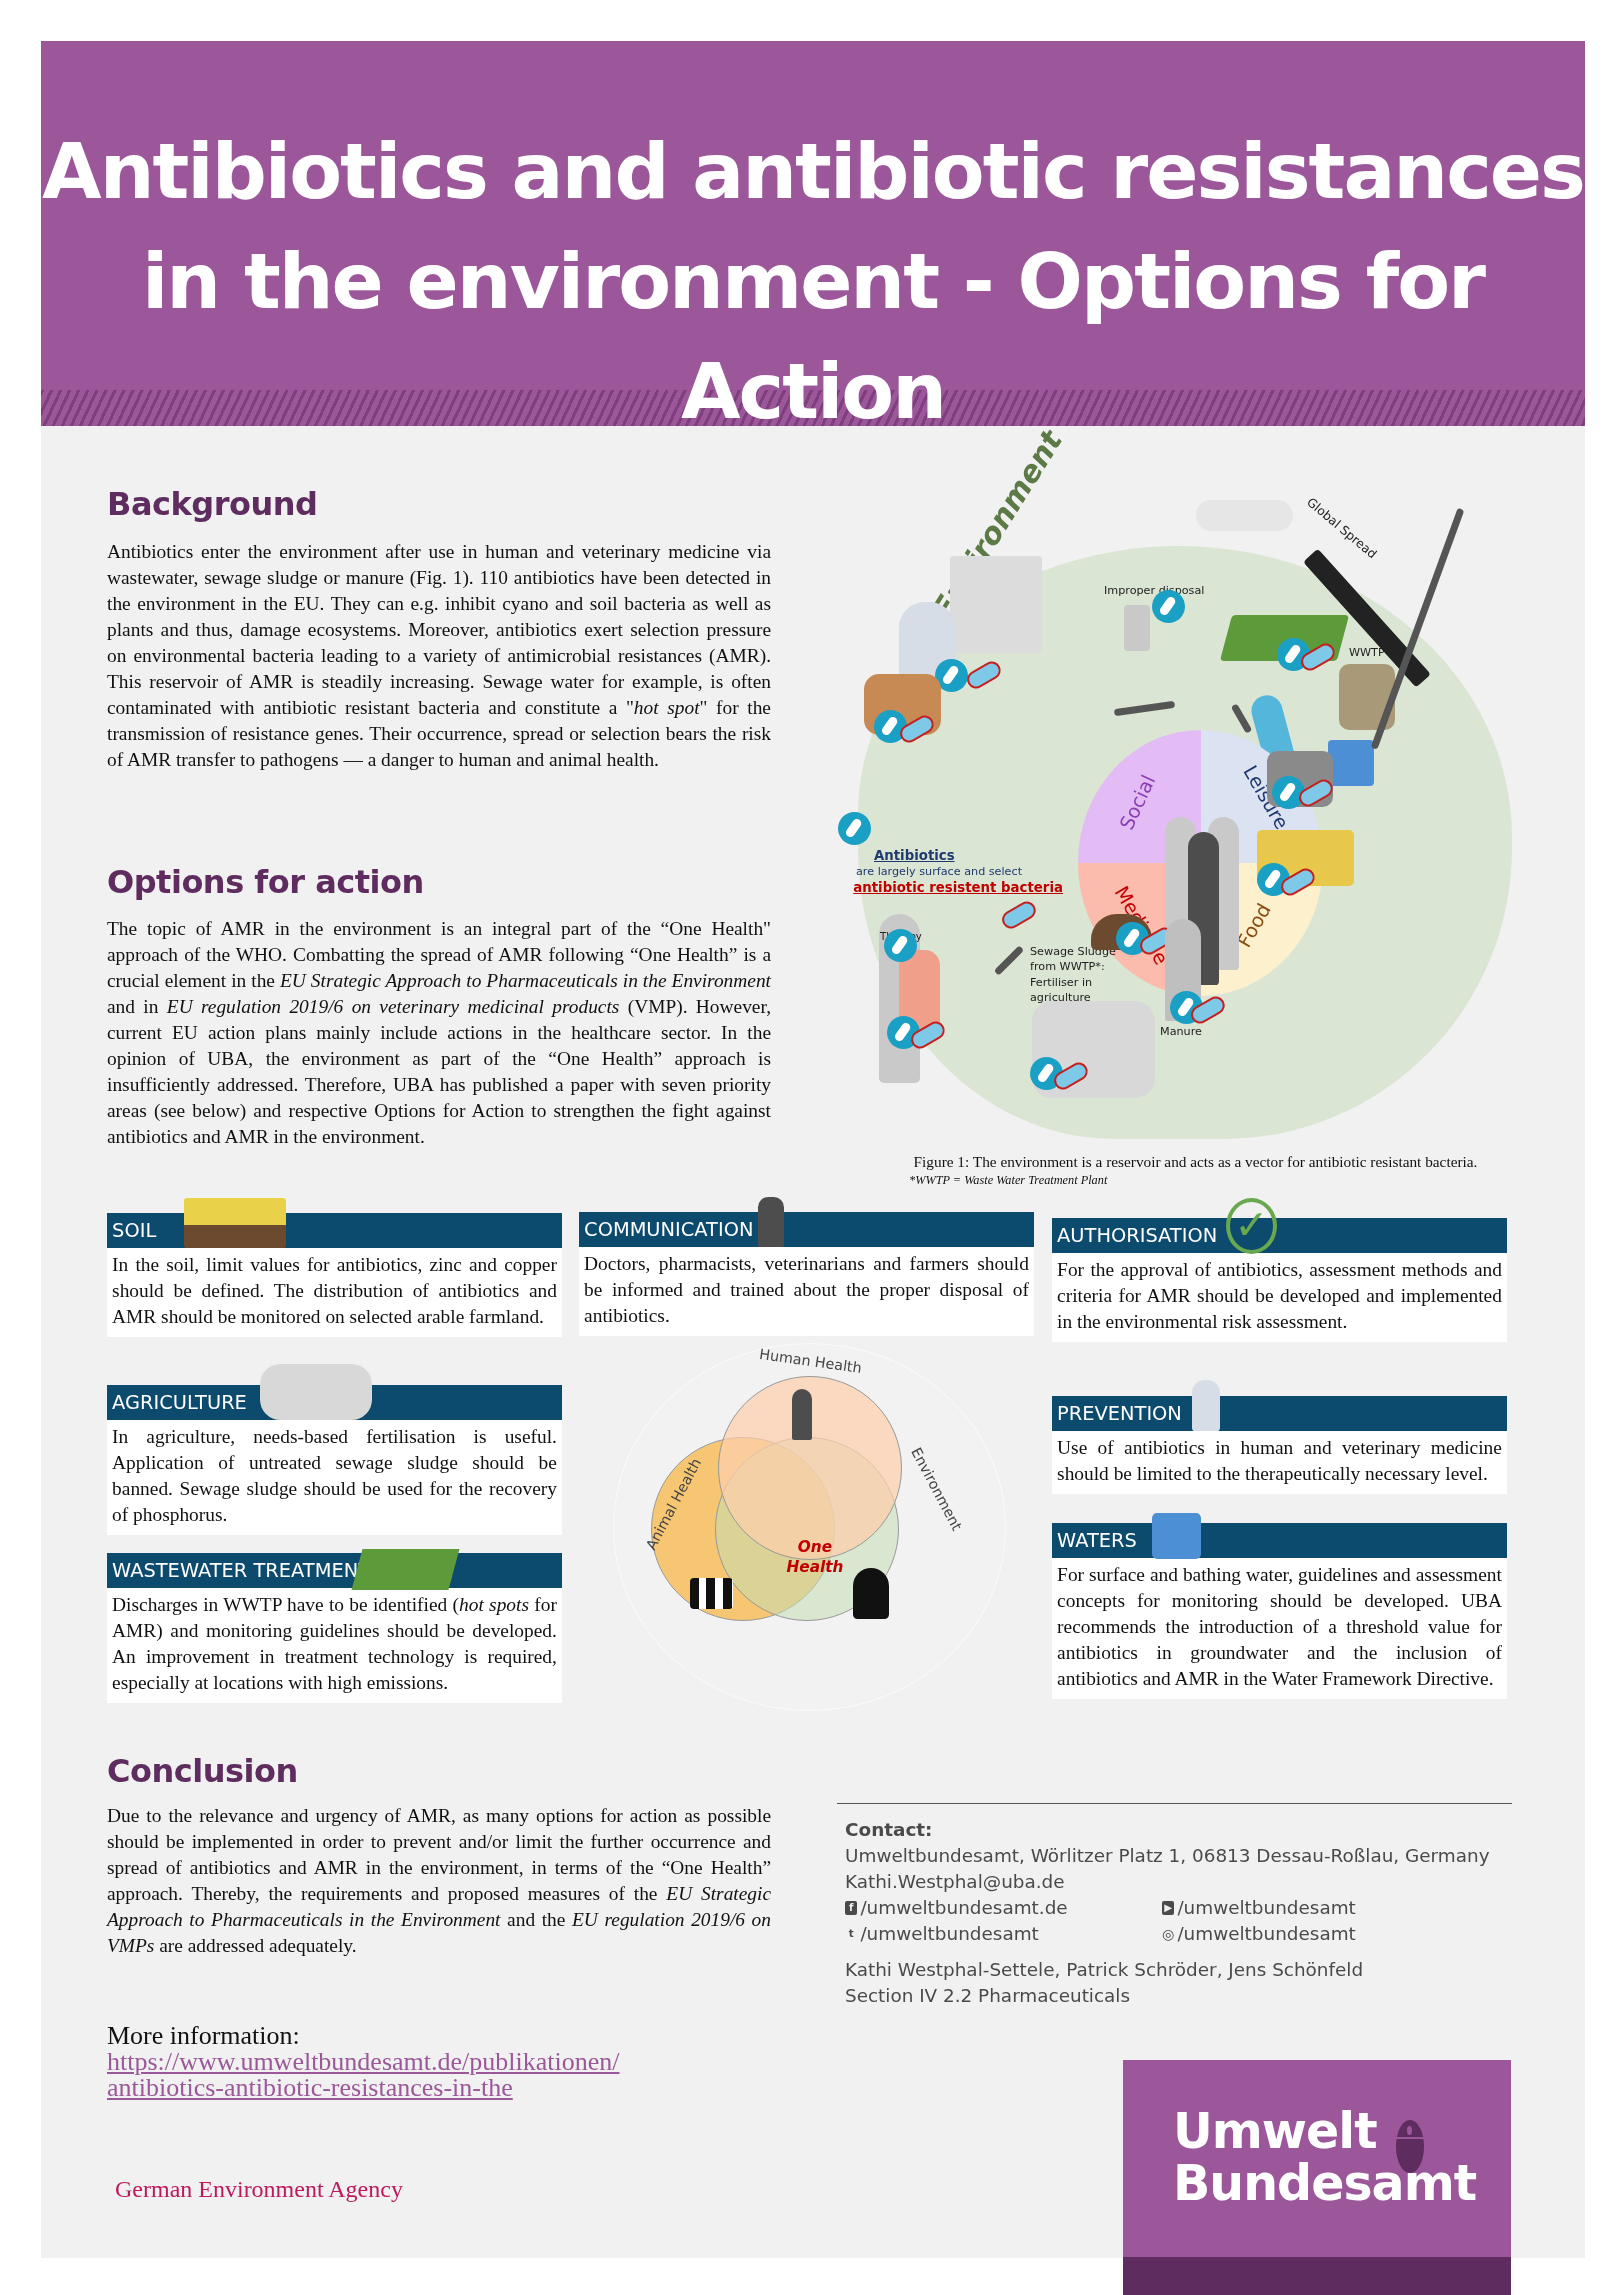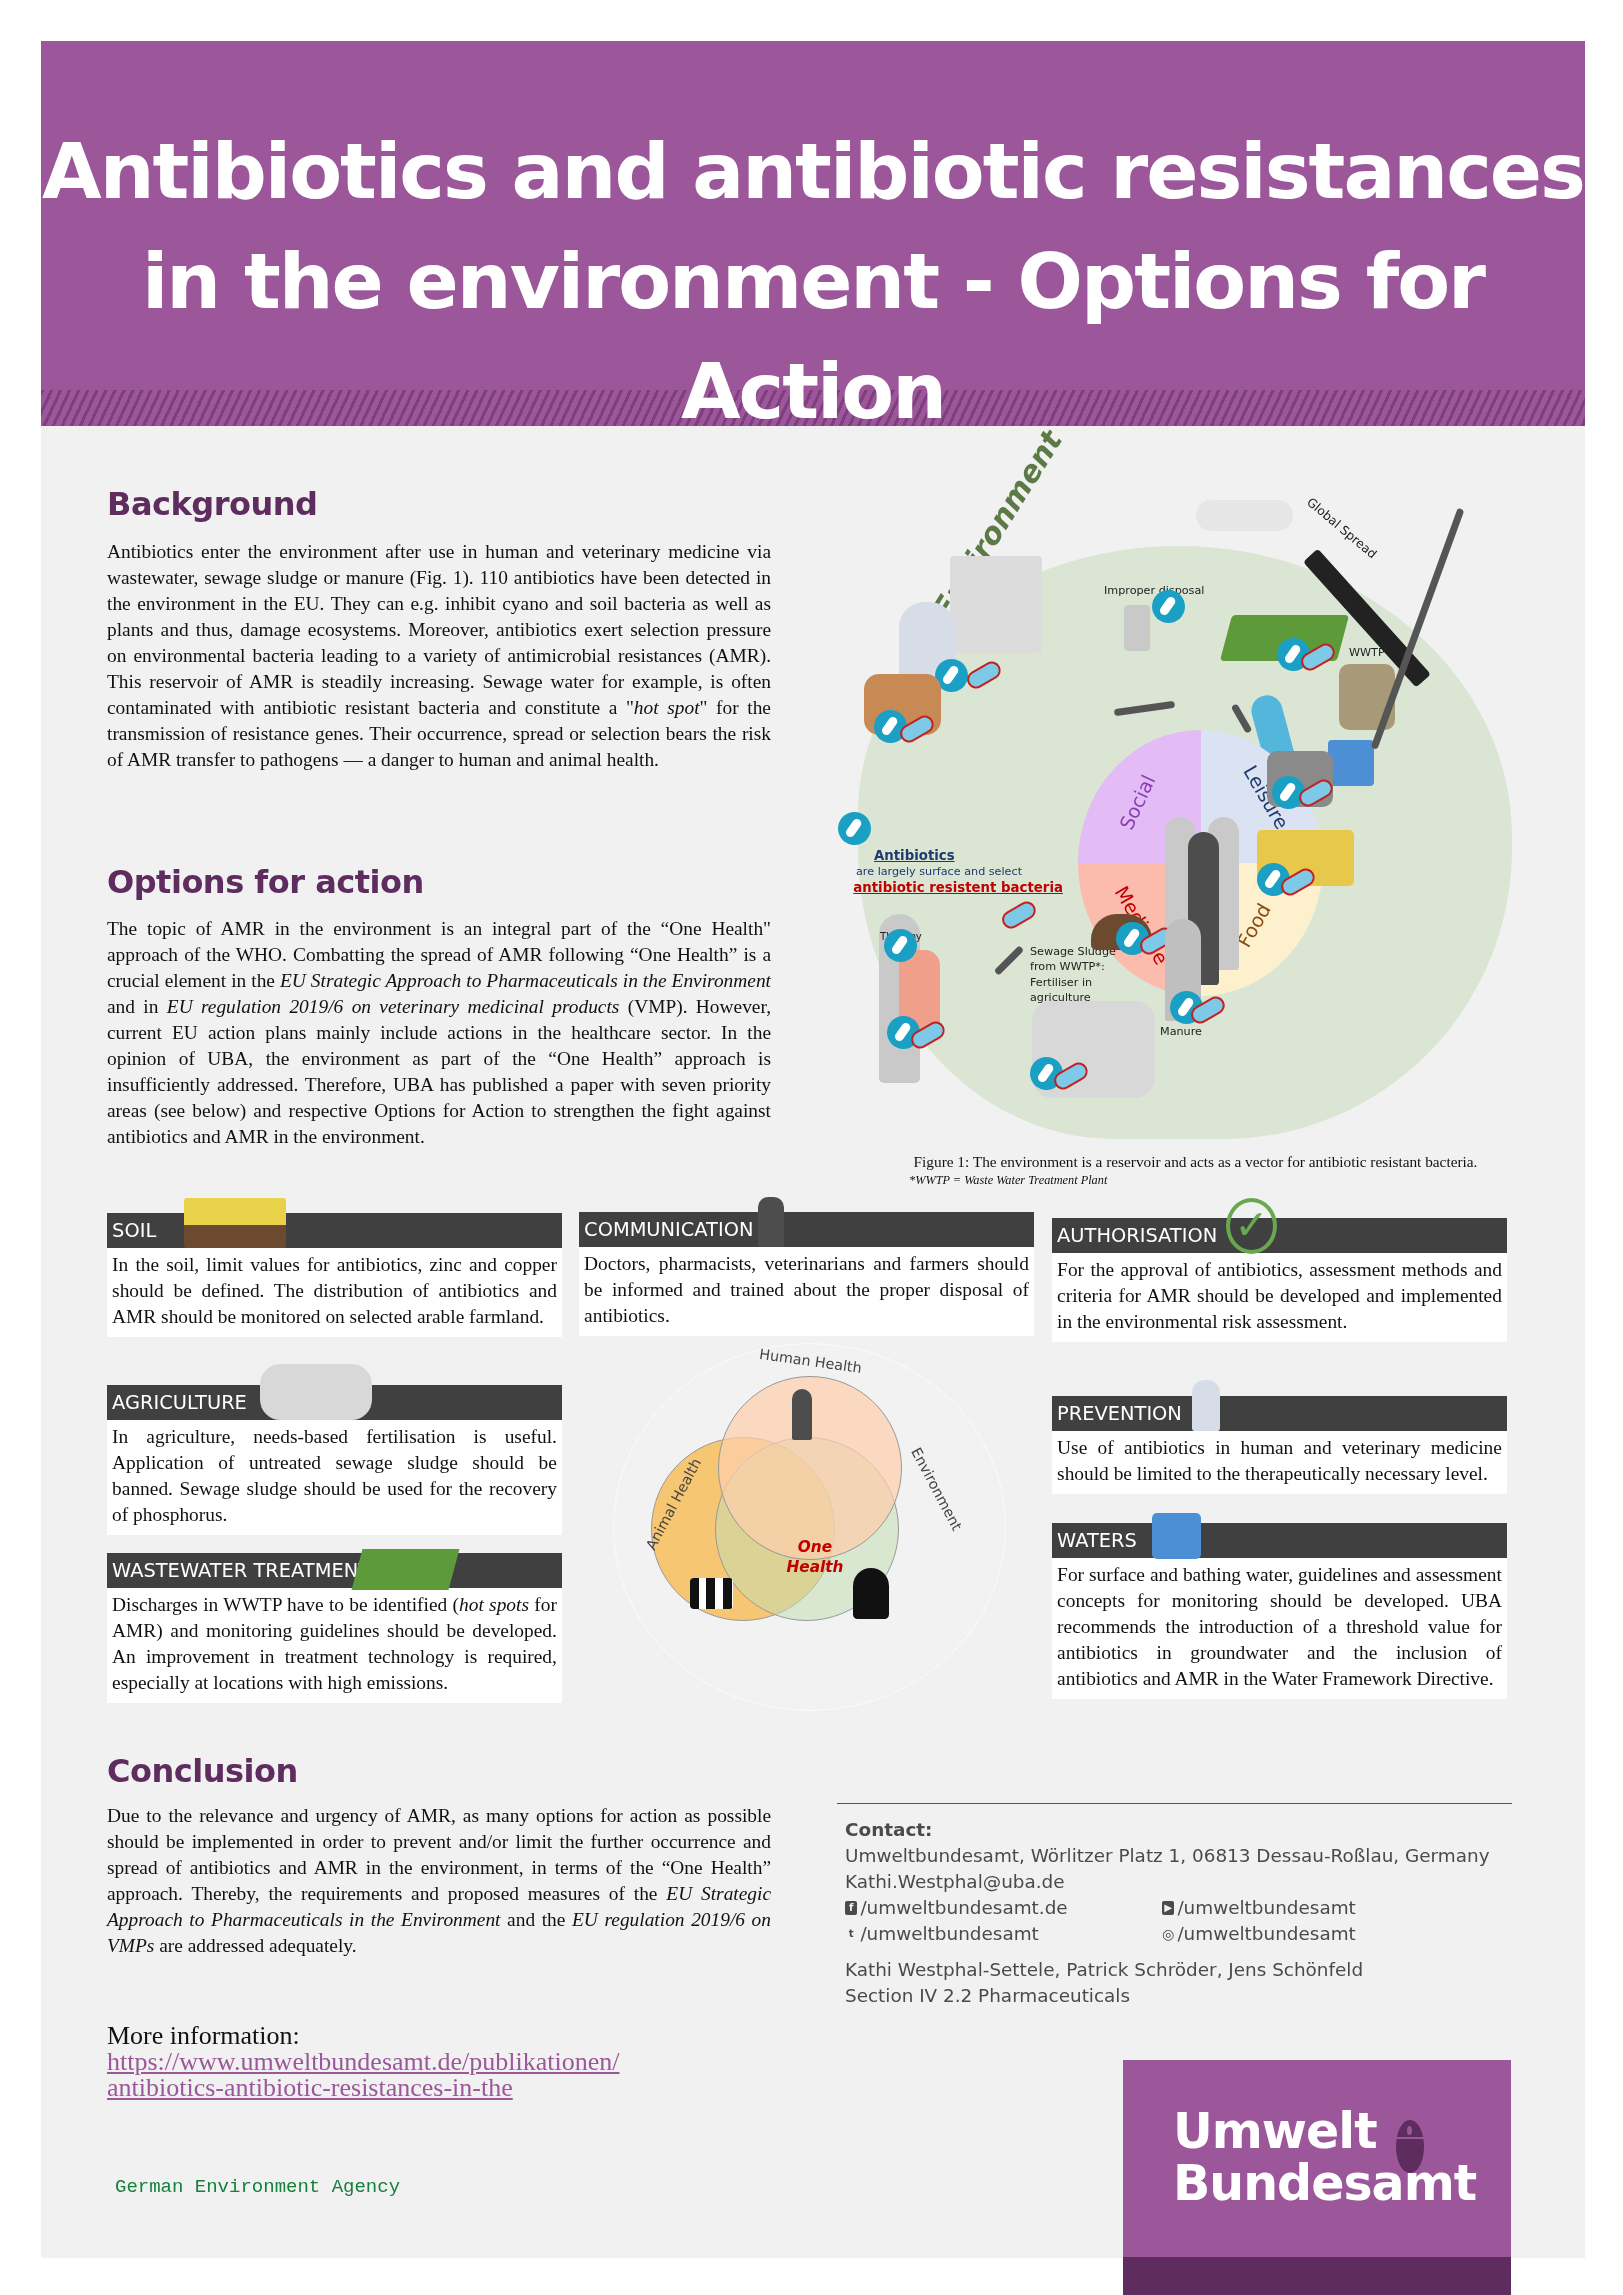--- a/index.html
+++ b/index.html
@@ -35,21 +35,21 @@
   .pill::after { content: ""; position: absolute; left: 11.2px; top: 6.1px; width: 9.2px; height: 20.4px; background: #fff; border-radius: 5.1px; transform: rotate(35deg); }
   .bact { position: absolute; width: 36px; height: 18.4px; border-radius: 10.2px; background: #7ec9e8; border: 2.6px solid #c42020; transform: rotate(-30deg); }
   .arrow { position: absolute; height: 7.2px; background: #555; border-radius: 3.6px; }
   .icon-box { position: absolute; border-radius: 4.1px; }
 
   .fig-caption { position: absolute; left: 838px; top: 1153px; width: 715px; text-align: center; font-family: "Liberation Serif", serif; font-size: 15.3px; color: #111; }
   .fig-footnote { position: absolute; left: 909px; top: 1173px; font-family: "Liberation Serif", serif; font-style: italic; font-size: 12.3px; color: #111; }
 
   
   .card { position: absolute; width: 455px; }
-  .card-head { position: relative; height: 35px; background: #404040; color: #fff; font-family: "DejaVu Sans", sans-serif; font-size: 19.4px; line-height: 35px; padding-left: 5.1px; }
+  .card-head { position: relative; height: 35px; background: #0c4a6e; color: #fff; font-family: "DejaVu Sans", sans-serif; font-size: 19.4px; line-height: 35px; padding-left: 5.1px; }
   .card-body { background: #fff; padding: 4.1px 5.1px 7.2px 5.1px; font-family: "Liberation Serif", serif; font-size: 19.4px; line-height: 26px; text-align: justify; color: #111; }
   .card-body i { font-style: italic; }
   .card-icon { position: absolute; top: -15.3px; height: 50px; }
 
   
   .venn { position: absolute; left: 613px; top: 1343px; width: 393px; height: 368px; }
   .venn-outer { position: absolute; left: 0; top: 0; width: 393px; height: 368px; border-radius: 50%; border: 1px solid #fafafa; background: #f2f2f2; }
   .vc { position: absolute; width: 184px; height: 184px; border-radius: 50%; border: 0.5px solid #999; }
   .vc.human { left: 105px; top: 33px; background: rgba(252,206,172,0.72); }
   .vc.animal { left: 38px; top: 94px; background: rgba(250,180,60,0.70); }
@@ -60,21 +60,21 @@
   
   .contact { position: absolute; left: 845px; top: 1803px; width: 674px; font-family: "DejaVu Sans", sans-serif; color: #4a4a4a; font-size: 18.4px; line-height: 26px; }
   .contact-rule { position: absolute; left: 837px; top: 1803px; width: 675px; height: 1px; background: #555; }
   .contact .lbl { font-weight: bold; }
   .social-row { display: flex; }
   .social-item { width: 317px; display: flex; align-items: center; }
   .sicon { display: inline-block; width: 12.3px; height: 14.3px; margin-right: 3.1px; background: #4a4a4a; border-radius: 2px; color: #f0f1f0; font-size: 10.2px; line-height: 14.3px; text-align: center; font-weight: bold; }
 
   .more-info { position: absolute; left: 107px; top: 2023px; width: 674px; font-family: "Liberation Serif", serif; font-size: 26px; line-height: 26px; color: #111; }
   .more-info a { color: #9b5799; text-decoration: underline; }
-  .agency { position: absolute; left: 115px; top: 2176px; font-family: Liberation Mono, monospace; font-size: 19px; color: #15803d; }
+  .agency { position: absolute; left: 115px; top: 2176px; font-family: Liberation Serif, serif; font-size: 24px; color: #be185d; }
 
   .logo { position: absolute; left: 1123px; top: 2060px; width: 388px; height: 235px; background: #9b5799; }
   .logo-dark { position: absolute; left: 1123px; top: 2257px; width: 388px; height: 39px; background: #5e2c5e; }
   .logo-text { position: absolute; left: 50px; top: 46px; font-family: "DejaVu Sans", sans-serif; font-weight: bold; color: #fff; font-size: 49px; line-height: 52px; letter-spacing: -1px; }
   .logo-emblem { position: absolute; left: 273px; top: 60px; width: 27.6px; height: 53px; border-radius: 50%; background: #5e2c5e; }
   .logo-emblem::before { content: ""; position: absolute; left: 11.2px; top: 6.1px; width: 5.1px; height: 9.2px; border-radius: 50%; background: #9b5799; }
   .logo-emblem::after { content: ""; position: absolute; left: 0; top: 17.4px; width: 27.6px; height: 2px; background: #9b5799; }
 </style>
 </head>
 <body>

